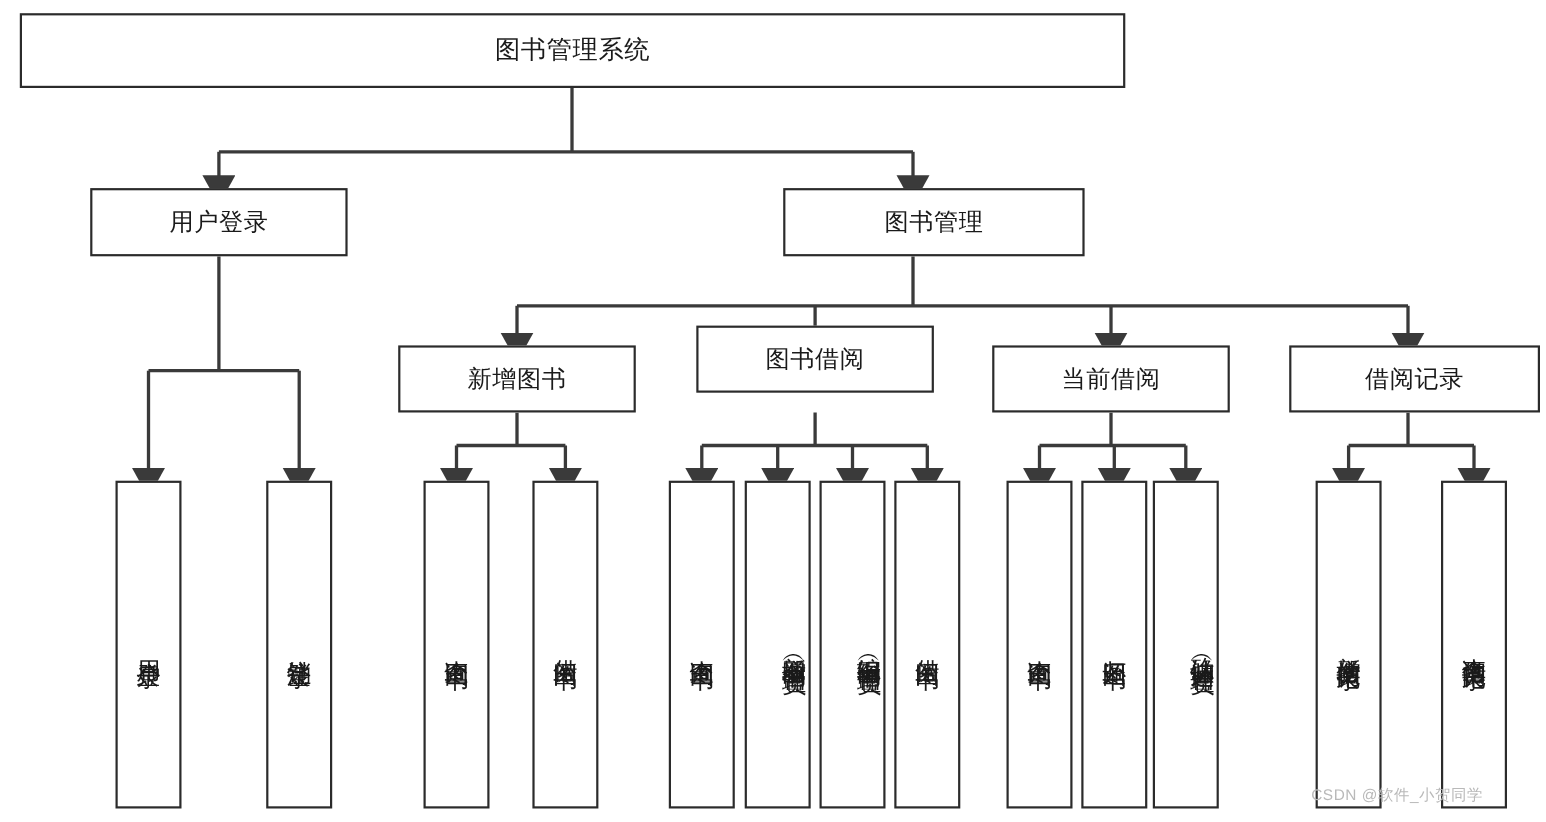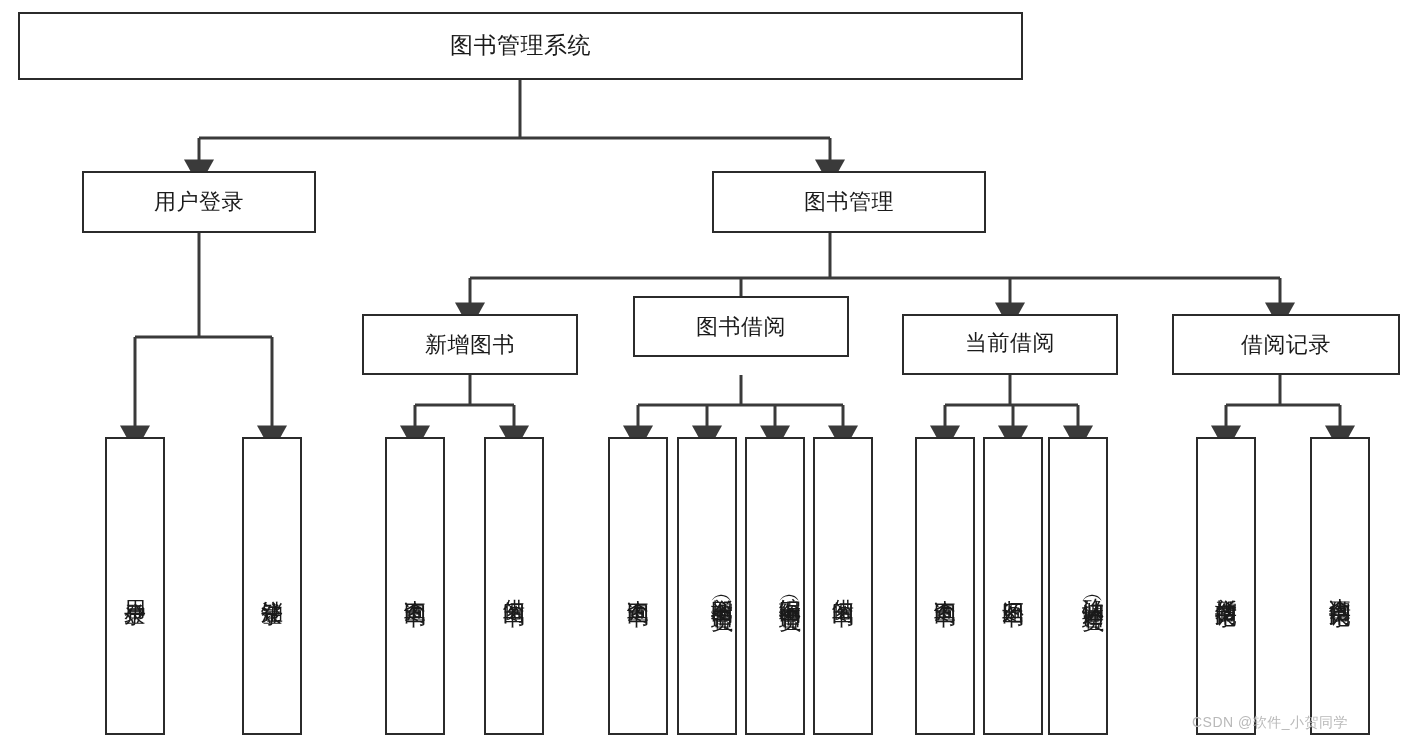--- a/index.html
+++ b/index.html
@@ -121,21 +121,21 @@
     </g>
   </svg>
 
   <div class="node node-h node-root" id="n-root" style="left: 18px; top: 12px; width: 1005px; height: 68px;">图书管理系统</div>
 
   <div class="node node-h" id="n-l2-0" style="left: 82px; top: 171px; width: 234px; height: 62px;">用户登录</div>
   <div class="node node-h" id="n-l2-1" style="left: 712px; top: 171px; width: 274px; height: 62px;">图书管理</div>
 
   <div class="node node-h" id="n-l3-0" style="left: 362px; top: 314px; width: 216px; height: 61px;">新增图书</div>
   <div class="node node-h" id="n-l3-1" style="left: 633px; top: 296px; width: 216px; height: 61px;">图书借阅</div>
-  <div class="node node-h" id="n-l3-2" style="left: 902px; top: 314px; width: 216px; height: 61px; font-family: Liberation Mono, monospace;">当前借阅</div>
+  <div class="node node-h" id="n-l3-2" style="left: 902px; top: 314px; width: 216px; height: 61px;">当前借阅</div>
   <div class="node node-h" id="n-l3-3" style="left: 1172px; top: 314px; width: 228px; height: 61px;">借阅记录</div>
 
   <div class="node node-v center-v" id="n-leaf-0" style="left: 105px; top: 437px; width: 60px; height: 298px;">用户登录</div>
   <div class="node node-v center-v" id="n-leaf-1" style="left: 242px; top: 437px; width: 60px; height: 298px;">注销登录</div>
   <div class="node node-v center-v" id="n-leaf-2" style="left: 385px; top: 437px; width: 60px; height: 298px;">查询图书</div>
   <div class="node node-v center-v" id="n-leaf-3" style="left: 484px; top: 437px; width: 60px; height: 298px;">借阅图书</div>
   <div class="node node-v center-v" id="n-leaf-4" style="left: 608px; top: 437px; width: 60px; height: 298px;">查询图书</div>
   <div class="node node-v" id="n-leaf-5" style="left: 677px; top: 437px; width: 60px; height: 298px;">新增图书（管理员）</div>
   <div class="node node-v" id="n-leaf-6" style="left: 745px; top: 437px; width: 60px; height: 298px;">编辑图书（管理员）</div>
   <div class="node node-v center-v" id="n-leaf-7" style="left: 813px; top: 437px; width: 60px; height: 298px;">借阅图书</div>

